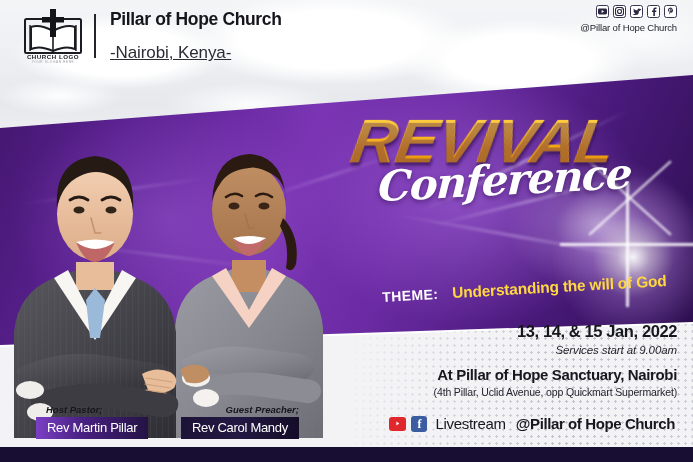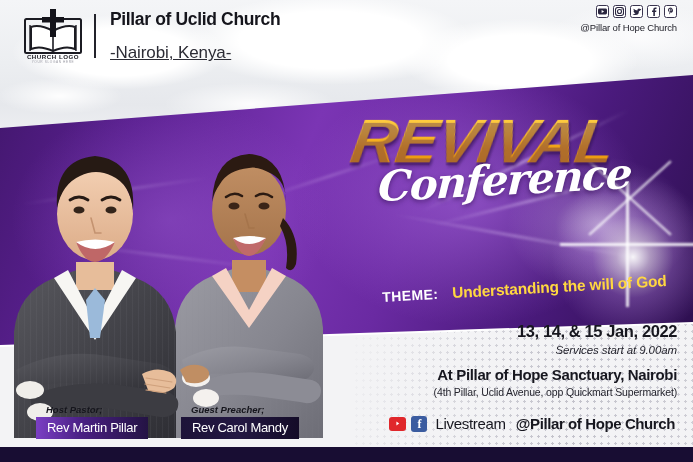--- a/index.html
+++ b/index.html
@@ -136,21 +136,21 @@
   .ls-fb { width:16px; height:16px; border-radius:3px; background:#3b5ca0; display:flex; align-items:center; justify-content:center; color:#fff; font-weight:bold; font-size:12px; font-family:"Liberation Serif",serif; line-height:1; }
   .ls-label { font-size:15px; color:#17171f; margin-left:3px; letter-spacing:-.3px; }
   .ls-handle { font-size:15px; font-weight:bold; color:#17171f; margin-left:5px; letter-spacing:-.4px; }
 
   
   .people { position:absolute; left:0; top:78px; width:360px; height:360px; z-index:20; }
 
   .nameplates { position:absolute; left:0; top:404px; width:360px; z-index:28; }
   .plate-group { position:absolute; }
   .pg-host { left:36px; top:0; }
-  .pg-guest { left:181px; top:0; }
+  .pg-guest { left:181px; top:0;text-align:right; }
   .role { font-size:9.5px; font-style:italic; font-weight:bold; color:#15151c; margin-bottom:2px; margin-left:10px; }
   .plate {
     color:#ffffff; font-size:13px; padding:3px 11px 4px 11px; white-space:nowrap; letter-spacing:-.3px;
   }
   .plate-host { background:linear-gradient(90deg,#7b3fc4 0%,#4a2184 40%,#241344 100%); }
   .plate-guest { background:linear-gradient(90deg,#1d1338 0%,#231842 50%,#140c28 100%); }
 </style>
 </head>
 <body>
 
@@ -263,21 +263,21 @@
           <path d="M31 22 Q18 15 9 18 L9 40 Q18 36 31 42 Q44 36 53 40 L53 18 Q44 15 31 22 Z" fill="#ffffff" stroke="#1b1b22" stroke-width="2"></path>
           <path d="M31 22 L31 42" stroke="#1b1b22" stroke-width="1.6"></path>
           <rect x="28" y="0" width="6" height="28" fill="#13131a"></rect>
           <rect x="20" y="8" width="22" height="5.5" fill="#13131a"></rect>
           <text x="31" y="50" font-family="Liberation Sans, sans-serif" font-size="6.2" font-weight="bold" fill="#1b1b22" text-anchor="middle" letter-spacing="0.5">CHURCH LOGO</text>
           <text x="31" y="54" font-family="Liberation Sans, sans-serif" font-size="3.2" fill="#9a9aa4" text-anchor="middle" letter-spacing="0.6">YOUR SLOGAN HERE</text>
         </svg>
       </div>
       <div class="logo-divider"></div>
       <div class="brand-text">
-        <div class="brand-name">Pillar of Uclid Church</div>
+        <div class="brand-name">Pillar of Hope Church</div>
         <div class="brand-sub">-Nairobi, Kenya-</div>
       </div>
     </div>
 
     <div class="social">
       <div class="social-row">
         <span class="sicon">
           <svg width="9" height="7" viewBox="0 0 9 7">
               <rect x="0" y="0.6" width="9" height="5.8" rx="1.4" fill="#2b2740"></rect>
               <path d="M3.6 2.1 L6.1 3.5 L3.6 4.9 Z" fill="#fff"></path>

